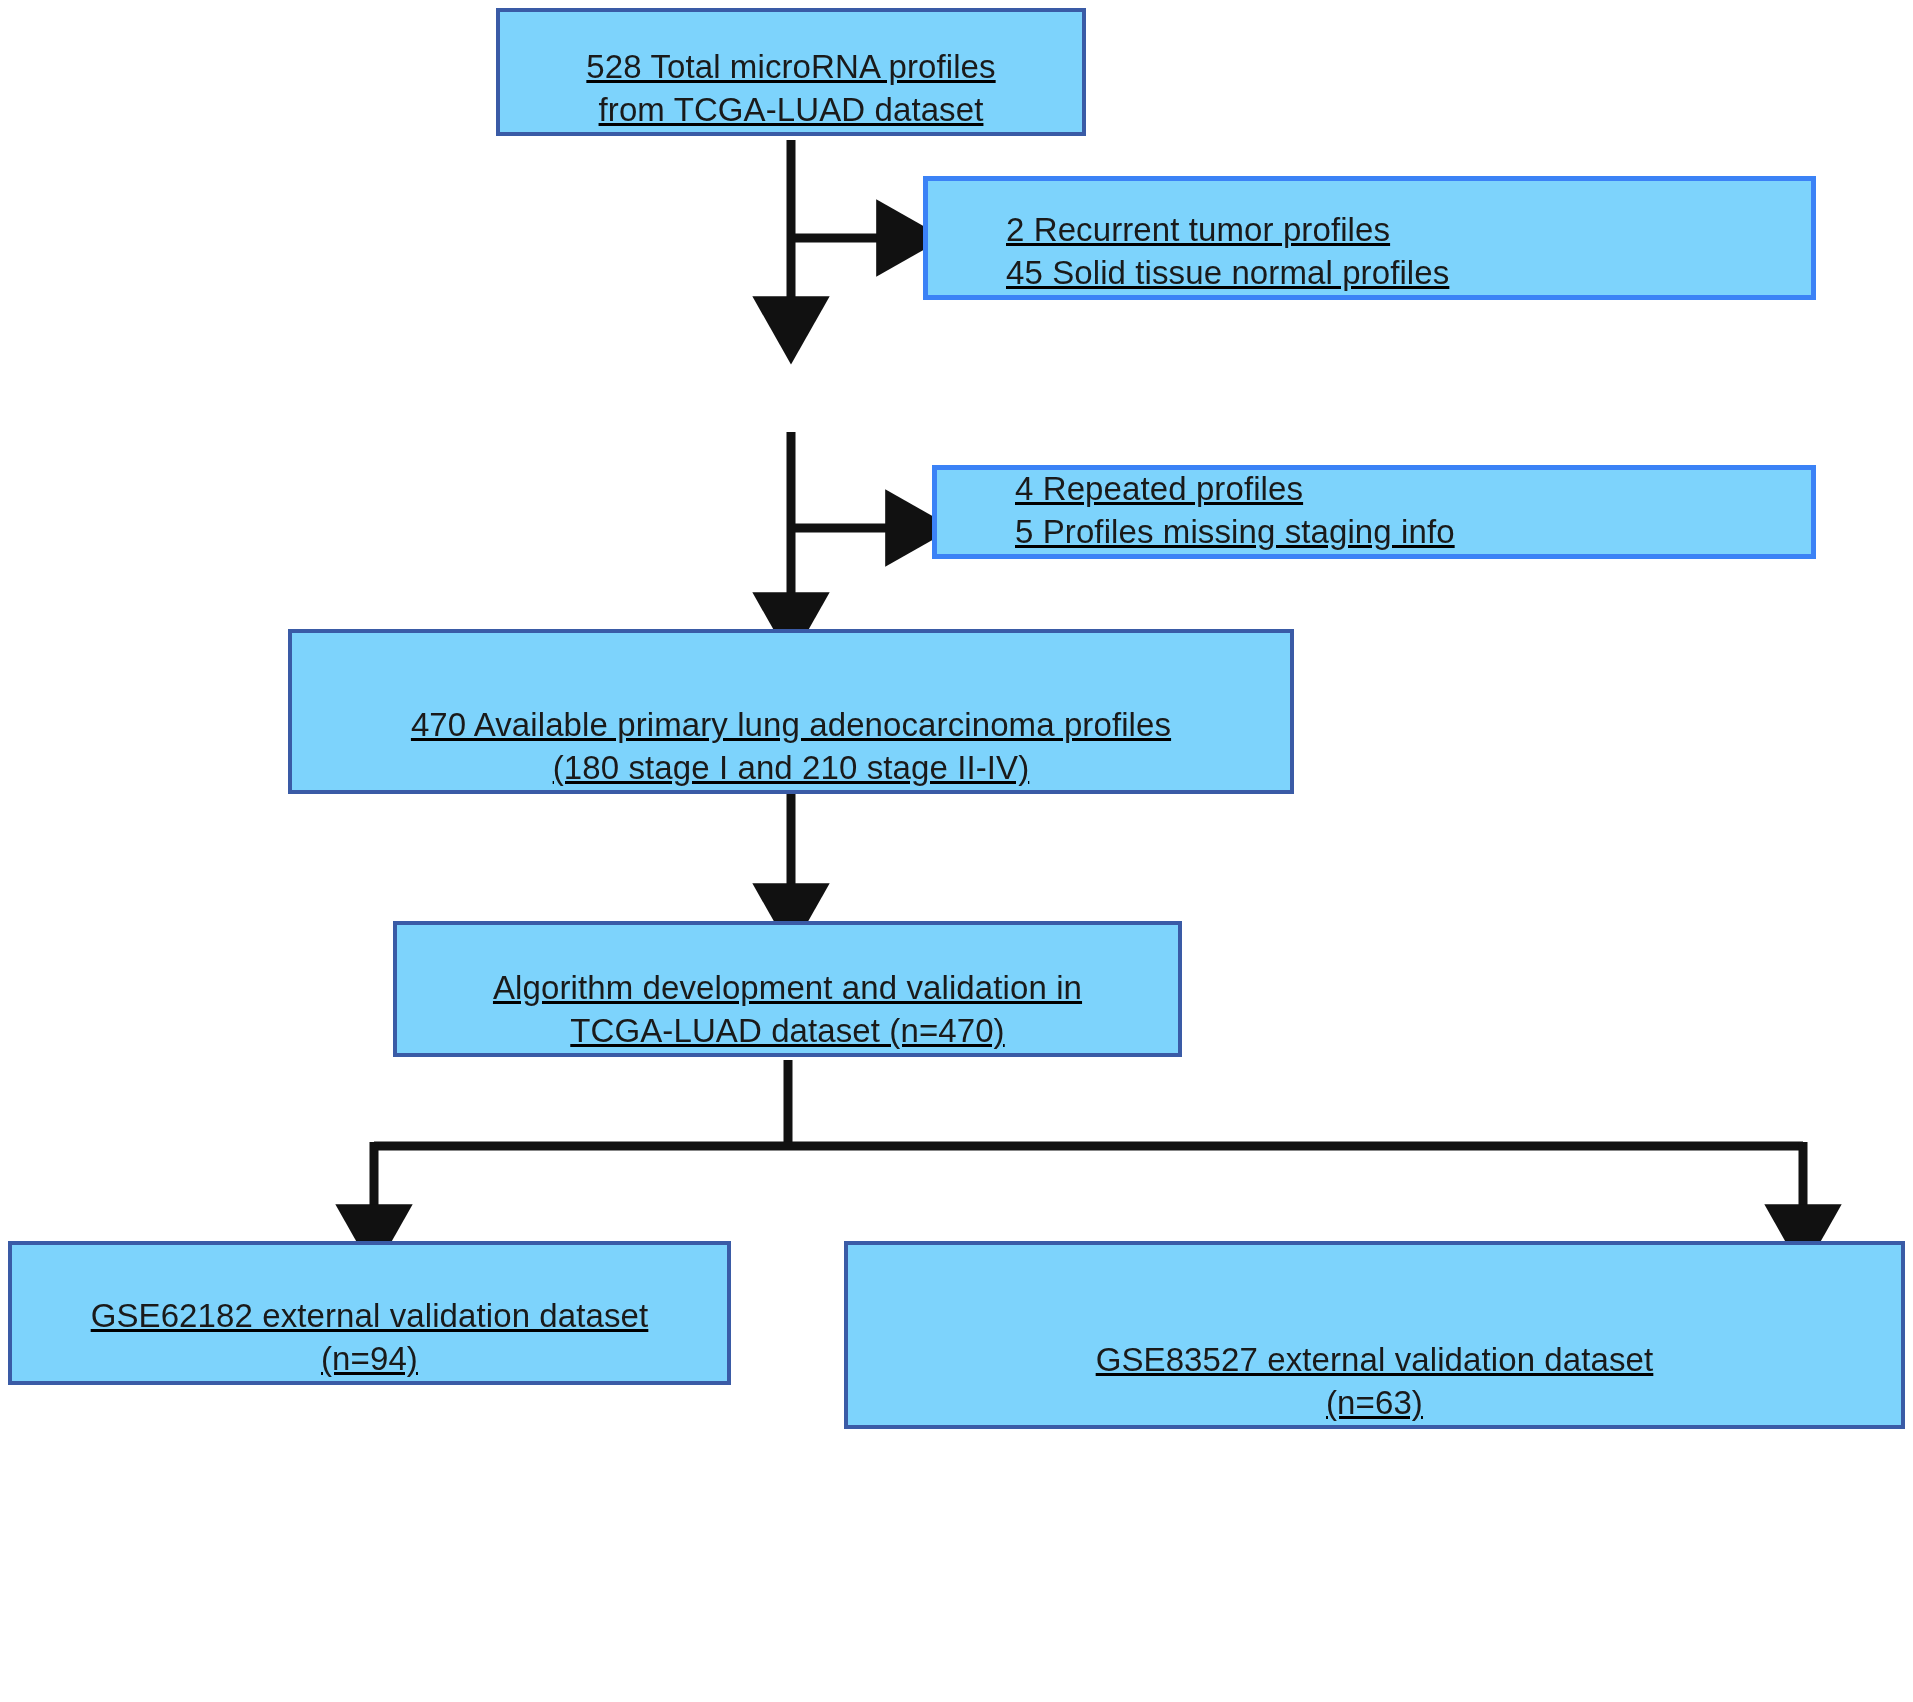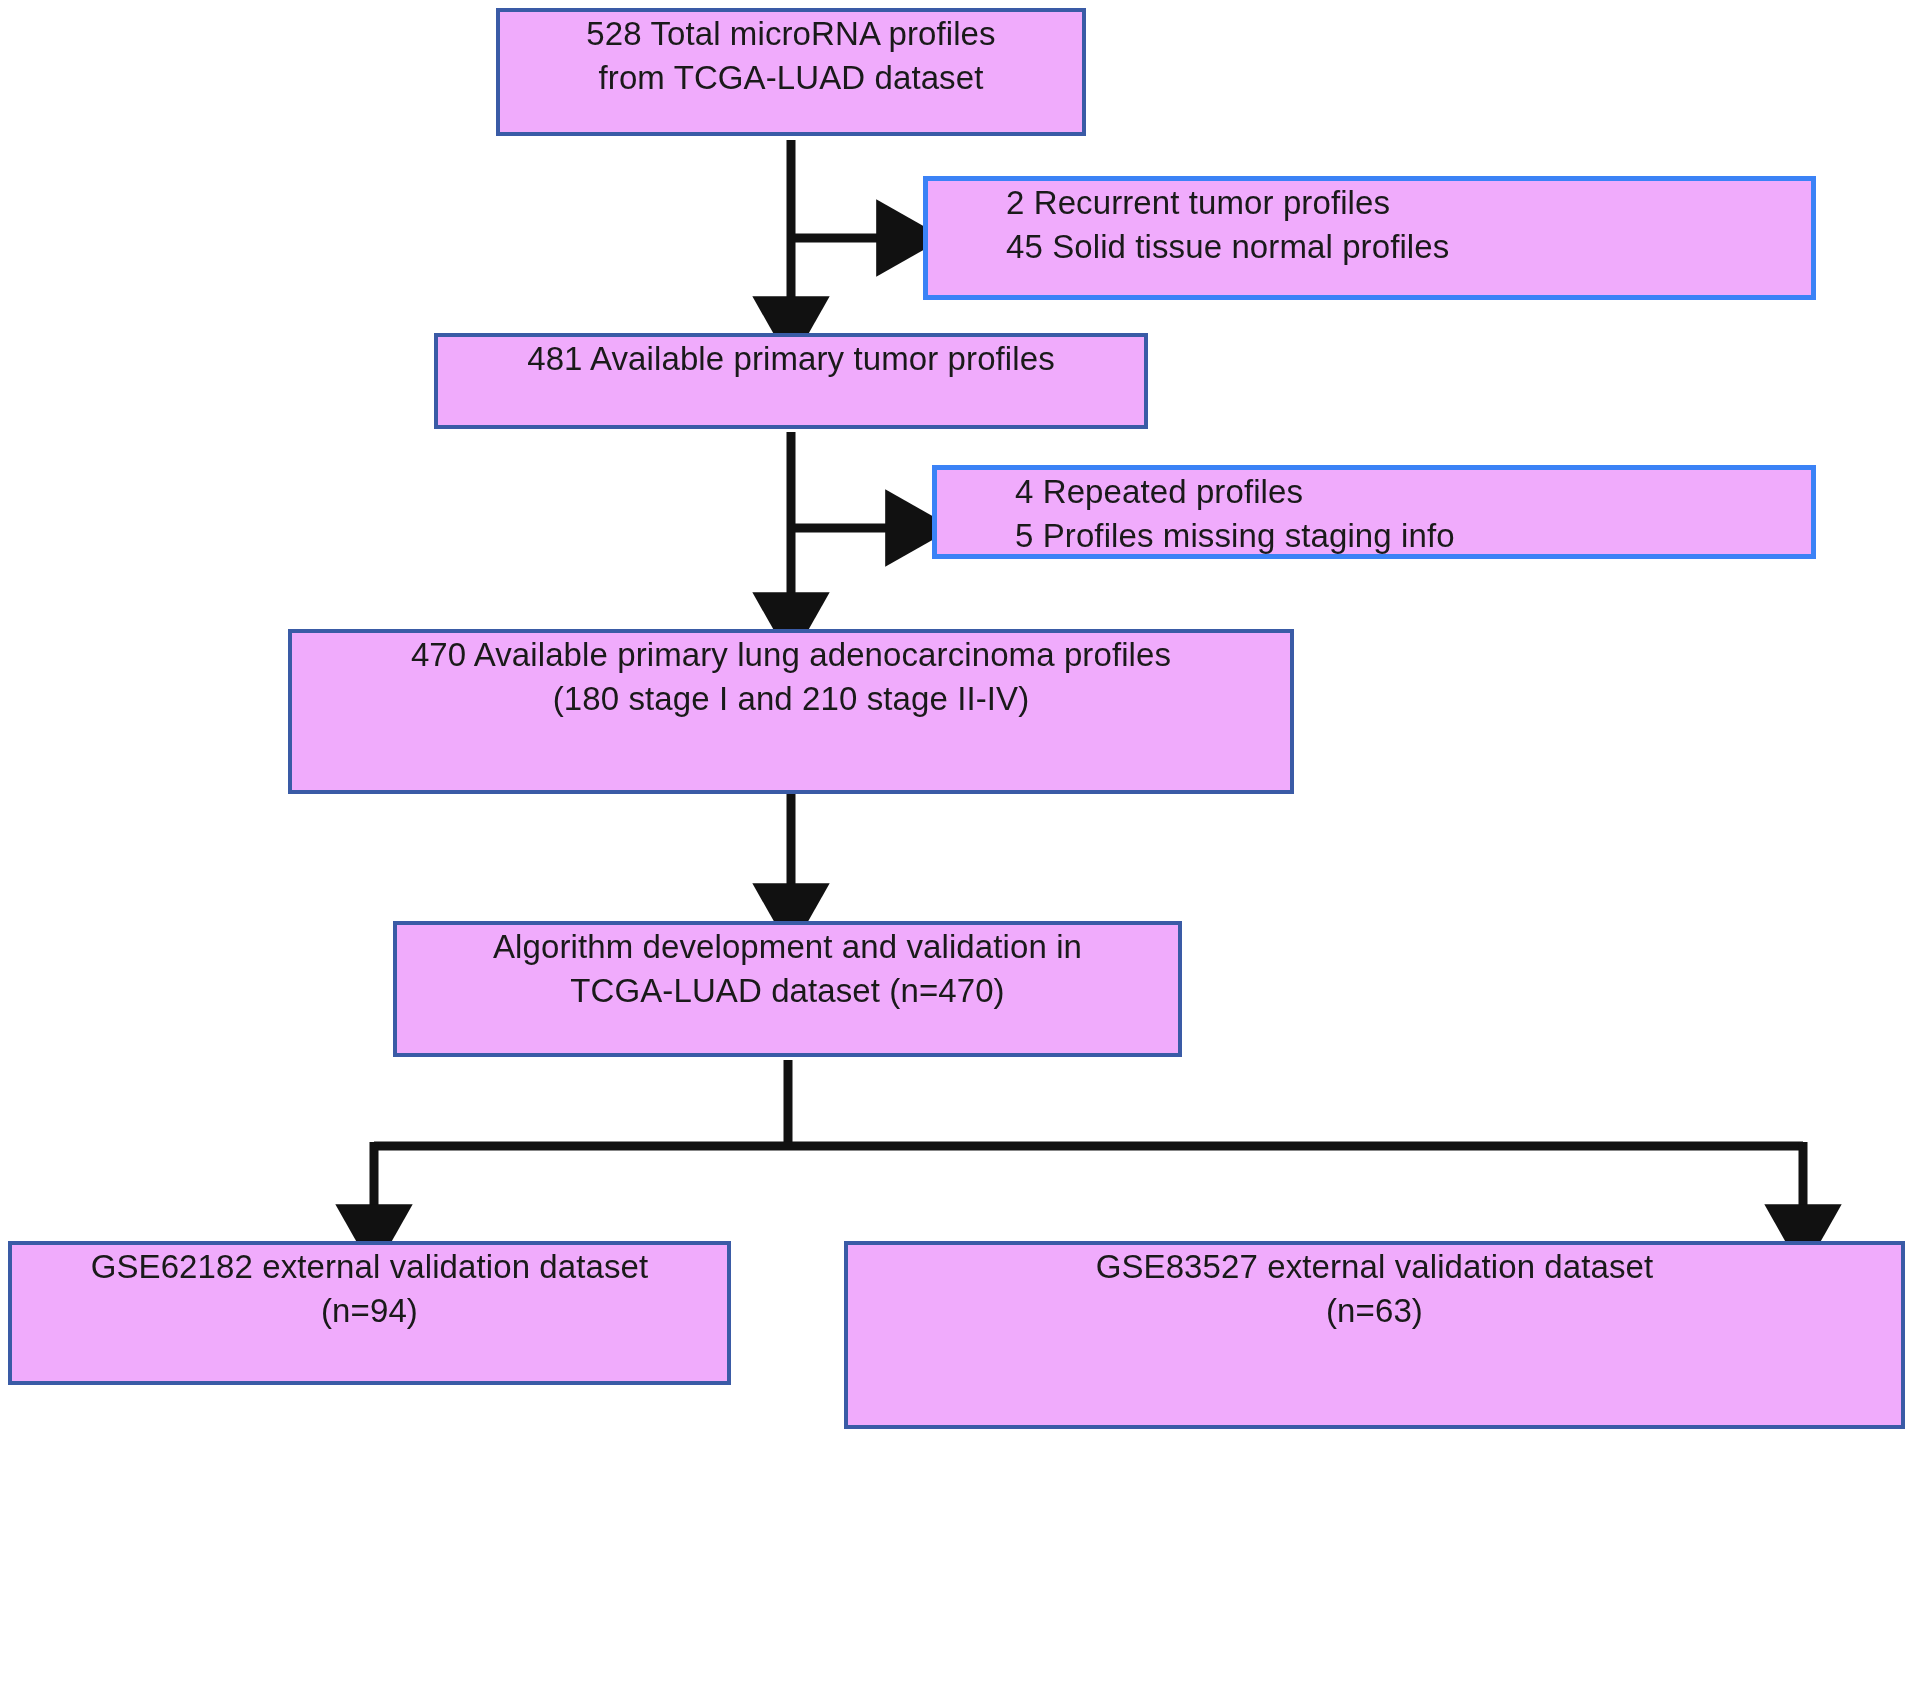--- a/index.html
+++ b/index.html
@@ -21,25 +21,26 @@
     position: absolute;
     top: 0;
     left: 0;
     width: 1913px;
     height: 1702px;
     display: block;
   }
   .node-box {
     position: absolute;
     box-sizing: border-box;
-    background: #f0abfc;
+    background: #7dd3fc;
     display: flex;
     flex-direction: column;
     align-items: center;
-    justify-content: flex-start;
+    justify-content: flex-end;
+    text-decoration: underline;
   }
   .node-box.blue {
     border: 4px solid #3a5ba6;
   }
   .node-box.black {
     border: 5px solid #3b82f6;
     align-items: flex-start;
   }
   .node-line {
     font-size: 33px;
@@ -109,25 +110,20 @@
     </div>
   </div>
 
   <div class="node-box black" style="left:923px; top:176px; width:893px; height:124px;">
     <div class="txt-wrap">
       <div class="node-line">2 Recurrent tumor profiles</div>
       <div class="node-line">45 Solid tissue normal profiles</div>
     </div>
   </div>
 
-  <div class="node-box blue" style="left:434px; top:333px; width:714px; height:96px;">
-    <div class="txt-wrap">
-      <div class="node-line">481 Available primary tumor profiles</div>
-    </div>
-  </div>
 
   <div class="node-box black" style="left:932px; top:465px; width:884px; height:94px;">
     <div class="txt-wrap">
       <div class="node-line">4 Repeated profiles</div>
       <div class="node-line">5 Profiles missing staging info</div>
     </div>
   </div>
 
   <div class="node-box blue" style="left:288px; top:629px; width:1006px; height:165px;">
     <div class="txt-wrap">

